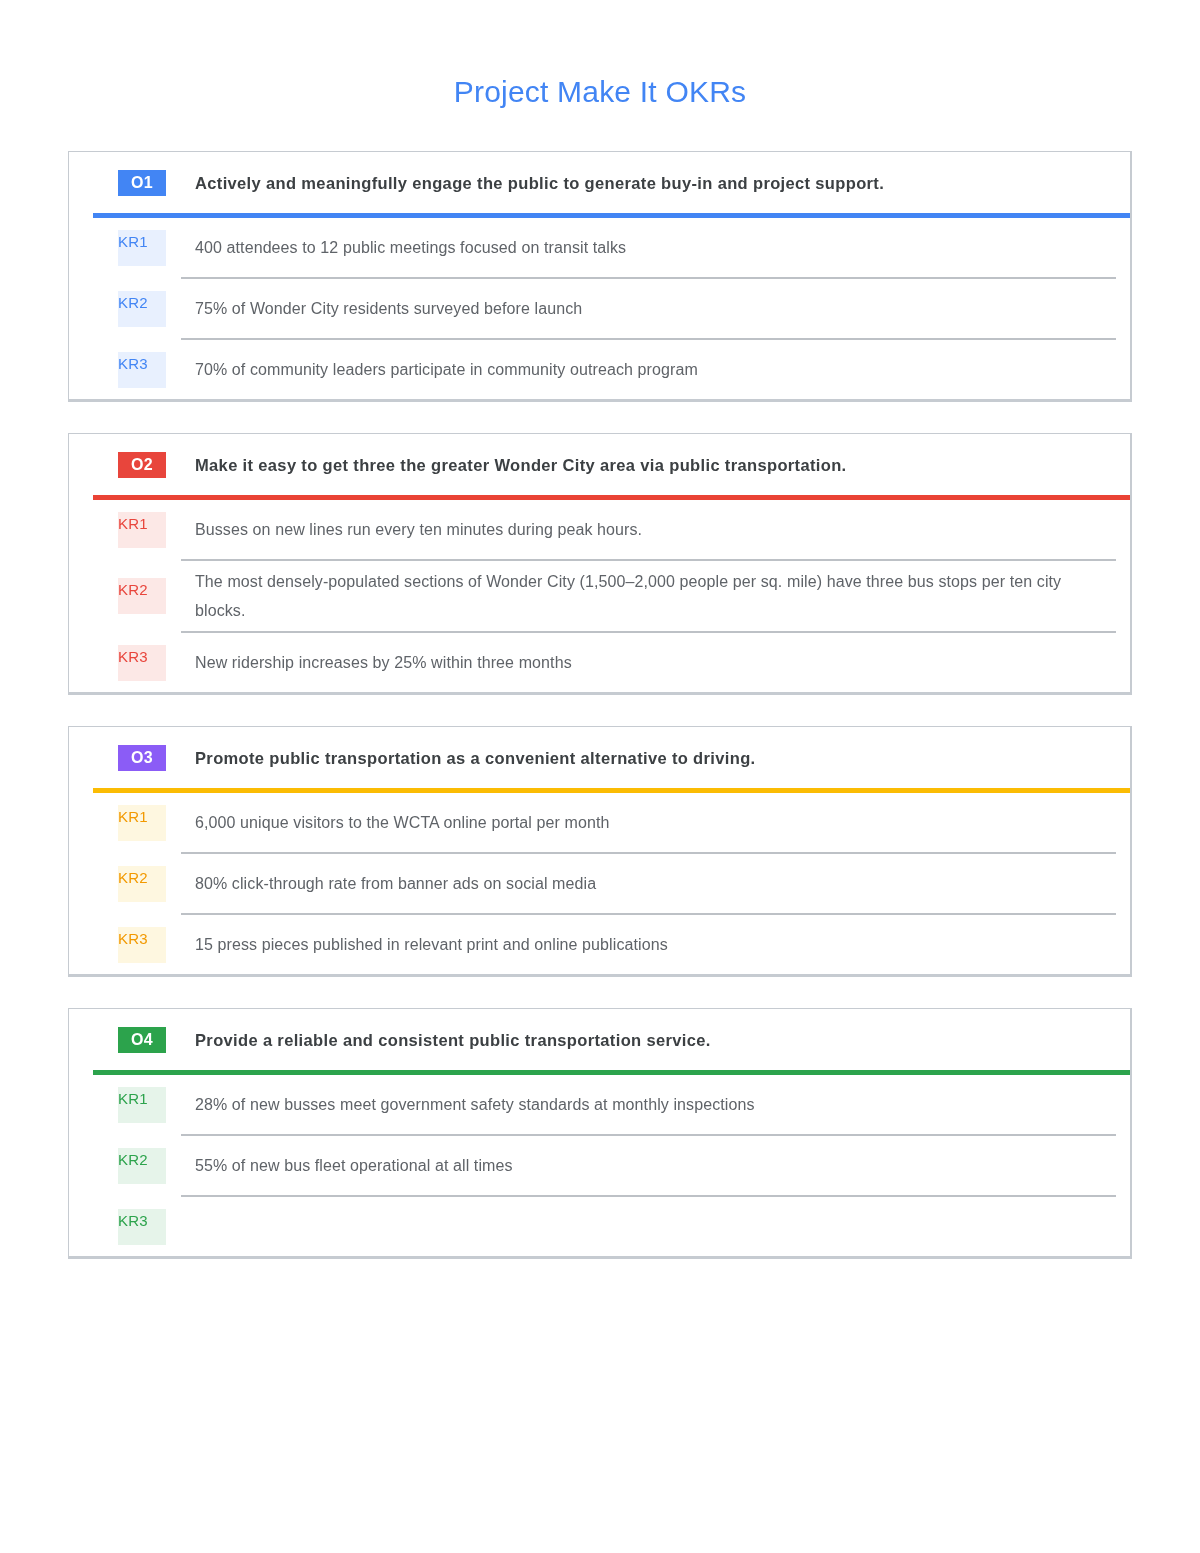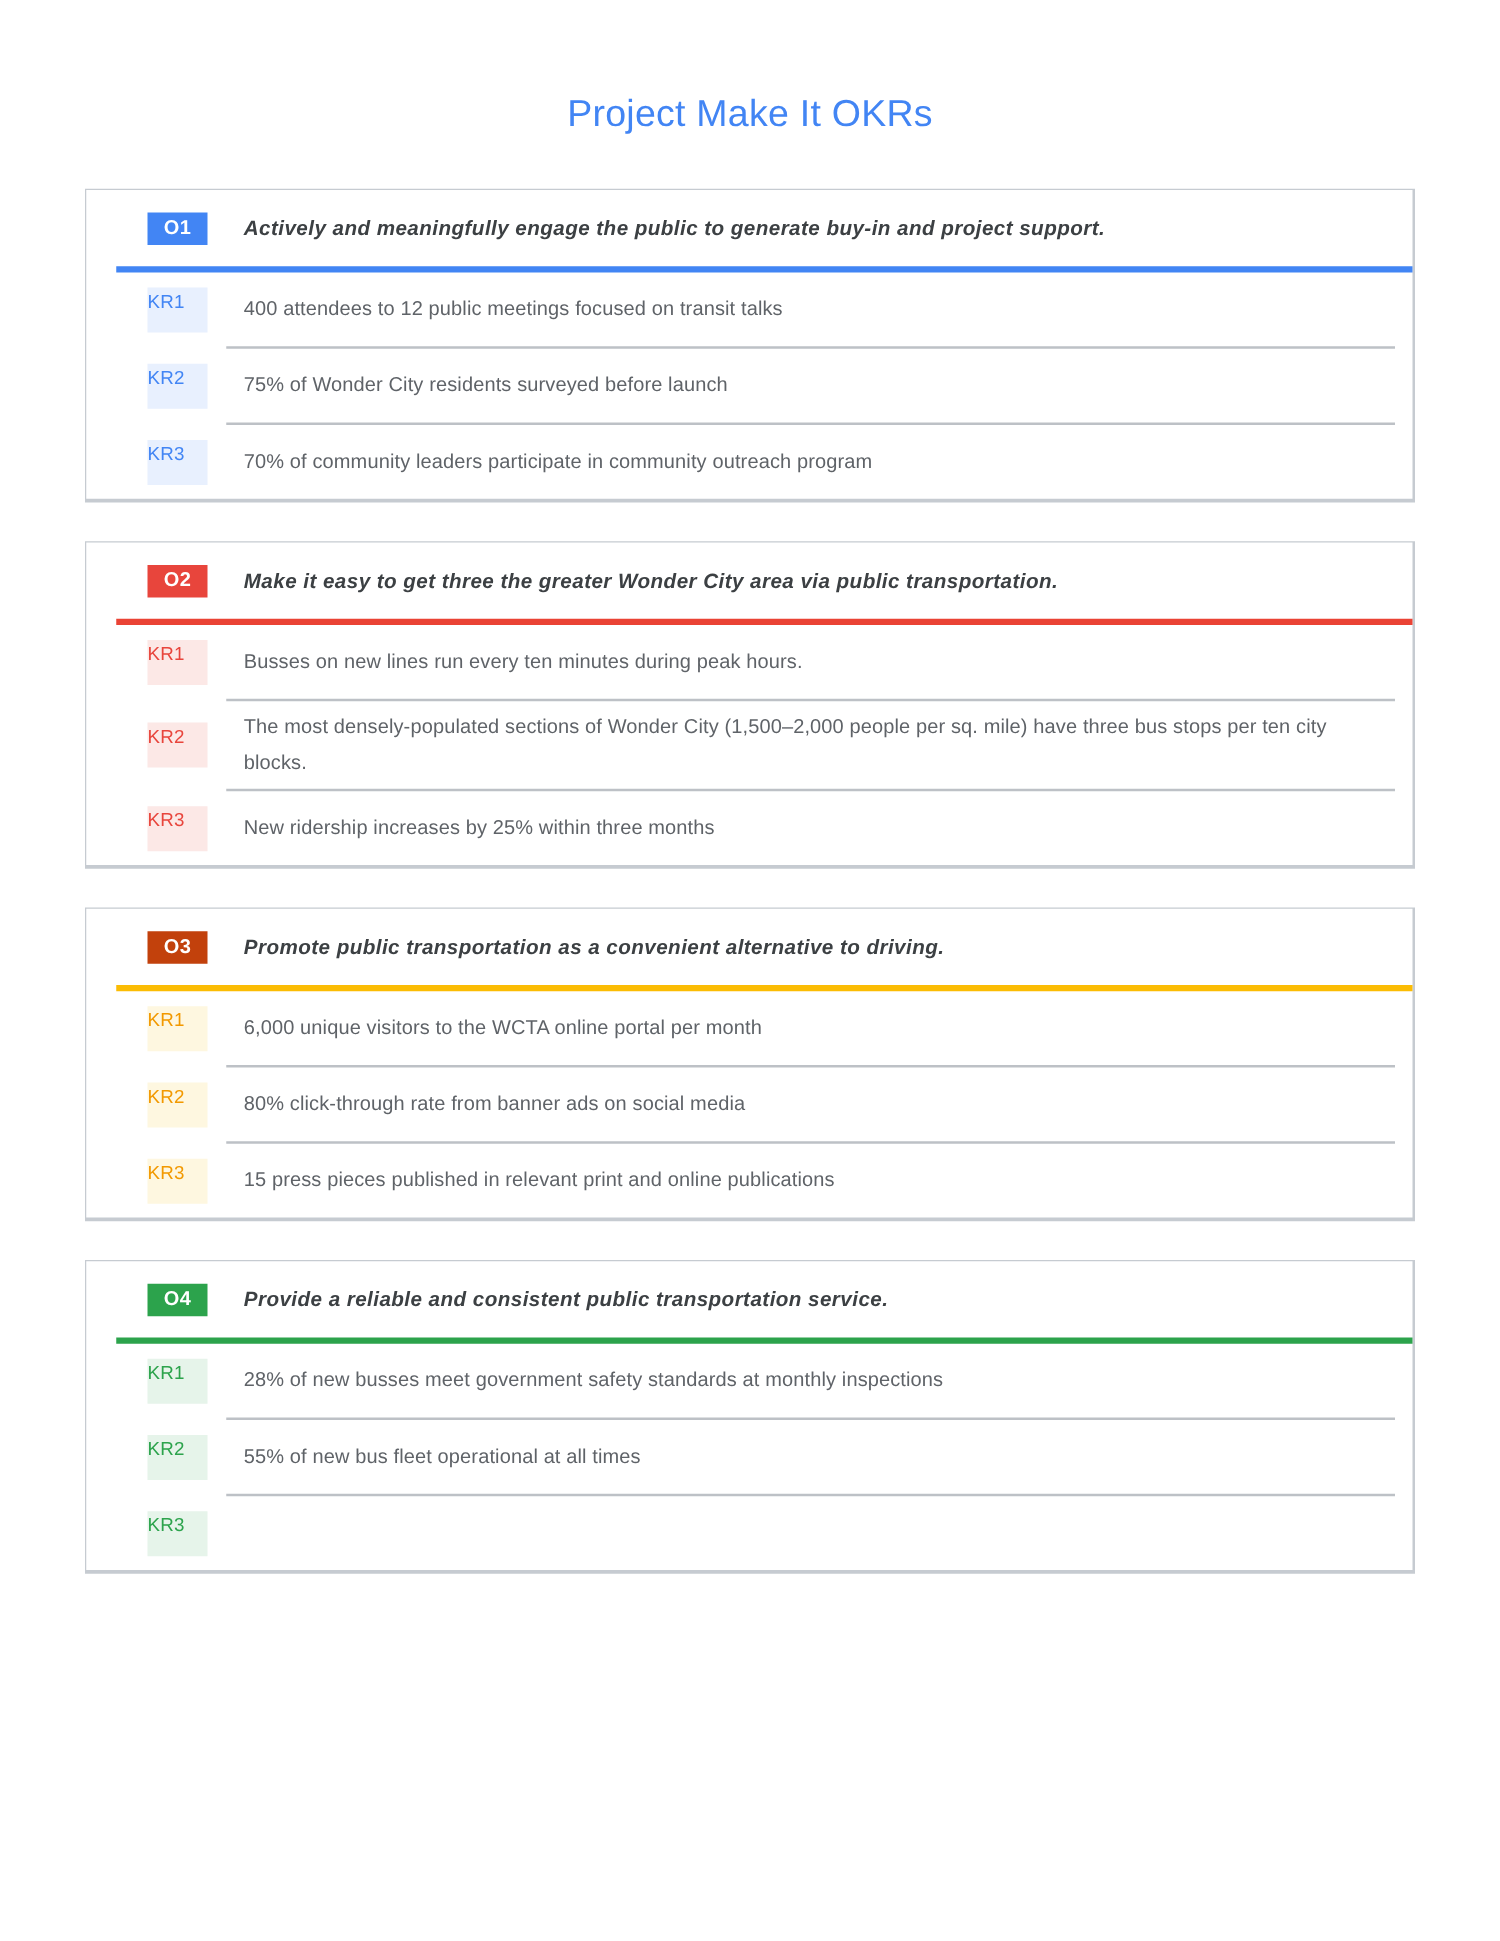--- a/index.html
+++ b/index.html
@@ -73,21 +73,20 @@
   }
 
   .obj-text {
     flex: 1 1 auto;
     margin-left: 29px;
     font-size: 16.5px;
     font-weight: 700;
     color: #3c4043;
     letter-spacing: 0.35px;
     line-height: 22px;
-    font-style: italic;
   }
 
   .accent-bar {
     height: 5px;
     width: 100%;
   }
 
   
   .kr-list {
     padding: 0;
@@ -180,21 +179,21 @@
           </div>
           <div class="kr-divider" style="background: rgb(189, 193, 198);"></div>
           <div class="kr-row">
             <span class="kr-badge" style="background: rgb(252, 232, 230); color: rgb(232, 69, 60);">KR3</span>
             <span class="kr-text" style="color: rgb(95, 99, 104);">New ridership increases by 25% within three months</span>
           </div>
         </div>
       </div>
       <div class="okr-card" style="border-color: rgb(198, 203, 209);">
         <div class="obj-row">
-          <span class="obj-badge" style="background: #c2410c; color: rgb(255, 255, 255);">O3</span>
+          <span class="obj-badge" style="background: #8b5cf6; color: rgb(255, 255, 255);">O3</span>
           <span class="obj-text" style="color: rgb(60, 64, 67);">Promote public transportation as a convenient alternative to driving.</span>
         </div>
         <div class="accent-bar" style="background: rgb(251, 188, 4);"></div>
         <div class="kr-list">
           <div class="kr-row">
             <span class="kr-badge" style="background: rgb(254, 247, 224); color: rgb(242, 153, 0);">KR1</span>
             <span class="kr-text" style="color: rgb(95, 99, 104);">6,000 unique visitors to the WCTA online portal per month</span>
           </div>
           <div class="kr-divider" style="background: rgb(189, 193, 198);"></div>
           <div class="kr-row">

